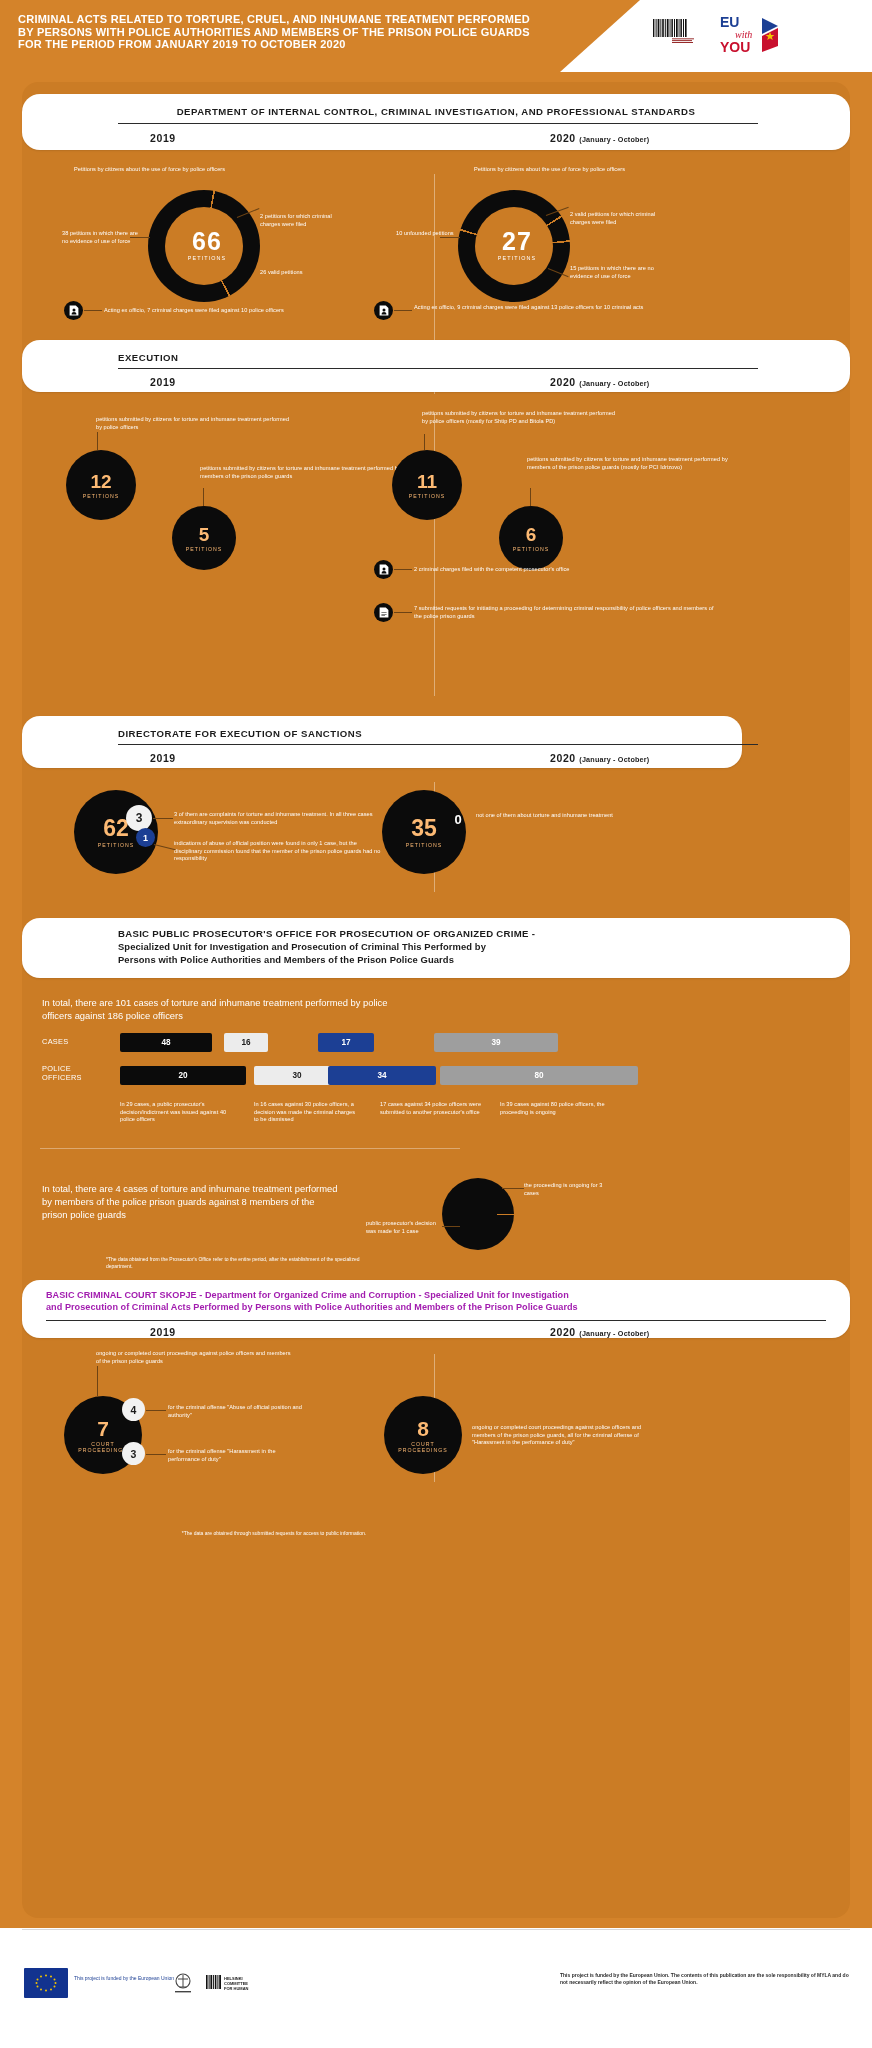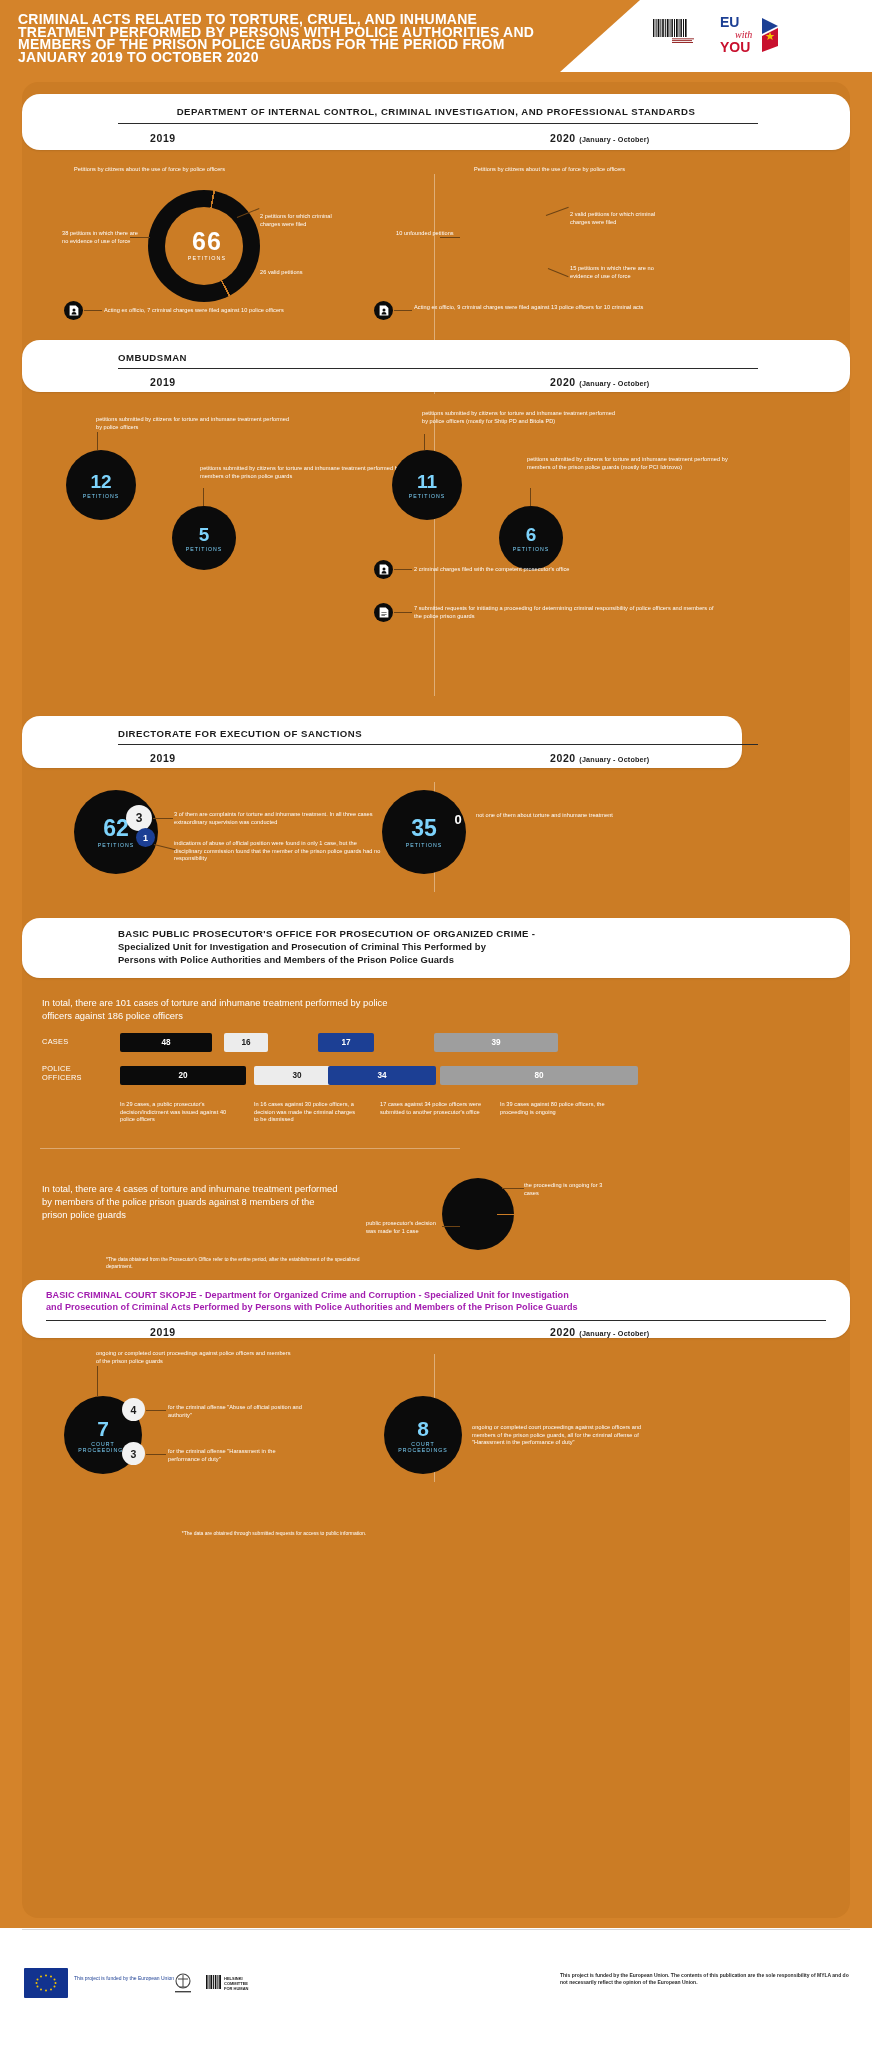--- a/index.html
+++ b/index.html
@@ -13,21 +13,21 @@
 
   
   .header { position: relative; width: 872px; height: 72px; background: #ffffff; overflow: hidden; }
   .header-orange {
     position: absolute; left: 0; top: 0; width: 640px; height: 72px;
     background: #d4832a;
     clip-path: polygon(0 0, 640px 0, 560px 72px, 0 72px);
   }
   .header-title {
     position: absolute; left: 18px; top: 13px; width: 520px;
-    color: #ffffff; font-size: 14px; line-height: 12.6px;
+    color: #ffffff; font-size: 11px; line-height: 12.6px;
     font-weight: bold; letter-spacing: 0.25px; text-transform: uppercase;
   }
   .logo-helsinki {
     position: absolute; left: 650px; top: 16px; width: 56px; height: 40px;
   }
   .logo-eu {
     position: absolute; left: 718px; top: 12px; width: 62px; height: 46px;
   }
 
   
@@ -80,21 +80,21 @@
   .donut-center {
     position: absolute; left: 0; right: 0; text-align: center; color: #fff; margin-left: 6px;
   }
   .donut-center .big { font-size: 25px; font-weight: bold; letter-spacing: 1px; line-height: 26px; }
   .donut-center .sm  { font-size: 5.4px; letter-spacing: 1.1px; margin-top:1px; }
 
   
   .circ {
     position: absolute; border-radius: 50%; background: #0b0b0b;
     display: flex; flex-direction: column; align-items: center; justify-content: center;
-    color: #7dd3fc;
+    color: #fdba74;
   }
   .circ .big { font-weight: bold; line-height: 1; }
   .circ .sm  { font-size: 5.2px; letter-spacing: 1px; margin-top: 2px; }
 
   .badge {
     position: absolute; border-radius: 50%;
     display:flex; align-items:center; justify-content:center;
     font-weight: bold;
   }
   .badge.white { background:#f2f2f2; color:#1b1b1b; }
@@ -241,20 +241,35 @@
         <path d="M0.6 0.4 h6.2 l2.6 2.6 v7.6 h-8.8 z" fill="#ffffff"></path>
         <circle cx="5" cy="5" r="1.5" fill="#0b0b0b"></circle>
         <path d="M2.6 9.4 c0-1.5 1-2.3 2.4-2.3 s2.4 0.8 2.4 2.3 z" fill="#0b0b0b"></path>
       </svg>
     </div>
     <div class="lline" style="left:62px; top:228px; width:18px;"></div>
     <div class="cap" style="left:82px; top:225px; width:300px;">Acting ex officio, 7 criminal charges were filed against 10 police officers</div>
 
     <div class="cap" style="left:452px; top:84px; width:280px;">Petitions by citizens about the use of force by police officers</div>
 
+    <div class="donut" style="left:436px; top:108px; width:112px; height:112px;
+                background: conic-gradient(from 0deg,
+                   #0b0b0b 0deg 57deg,
+                   #cb7c25 57deg 59deg,
+                   #0b0b0b 59deg 84deg,
+                   #cb7c25 84deg 86deg,
+                   #0b0b0b 86deg 286deg,
+                   #cb7c25 286deg 288deg,
+                   #0b0b0b 288deg 360deg);">
+      <div class="hole" style="left:17px; top:17px; width:78px; height:78px;"></div>
+      <div class="donut-center" style="top:38px;">
+        <div class="big">27</div>
+        <div class="sm">PETITIONS</div>
+      </div>
+    </div>
 
     <div class="cap" style="left:374px; top:148px; width:58px;">10 unfounded petitions</div>
     <div class="lline" style="left:418px; top:155px; width:20px;"></div>
 
     <div class="cap" style="left:548px; top:129px; width:88px;">2 valid petitions for which criminal charges were filed</div>
     <div class="lline" style="left:524px; top:133px; width:24px; transform:rotate(-20deg); transform-origin:left center;"></div>
 
     <div class="cap" style="left:548px; top:183px; width:88px;">15 petitions in which there are no evidence of use of force</div>
     <div class="lline" style="left:526px; top:186px; width:22px; transform:rotate(22deg); transform-origin:left center;"></div>
 
@@ -262,21 +277,21 @@
       <svg viewBox="0 0 10 11">
         <path d="M0.6 0.4 h6.2 l2.6 2.6 v7.6 h-8.8 z" fill="#ffffff"></path>
         <circle cx="5" cy="5" r="1.5" fill="#0b0b0b"></circle>
         <path d="M2.6 9.4 c0-1.5 1-2.3 2.4-2.3 s2.4 0.8 2.4 2.3 z" fill="#0b0b0b"></path>
       </svg>
     </div>
     <div class="lline" style="left:372px; top:228px; width:18px;"></div>
     <div class="cap" style="left:392px; top:222px; width:290px;">Acting ex officio, 9 criminal charges were filed against 13 police officers for 10 criminal acts</div>
 
     <div class="sect-head" style="left:0px; top:258px; width:828px; height:52px;">
-      <div class="sh-title" style="position:absolute; left:96px; top:12px; font-size:9.6px;">OMBUDSMAN</div>
+      <div class="sh-title" style="position:absolute; left:96px; top:12px; font-size:9.6px;">EXECUTION</div>
       <div class="sh-rule" style="left:96px; top:28px; width:640px;"></div>
       <div class="yr-label" style="left:128px; top:36px;">
         <span>2019</span>
       </div>
       <div class="yr-label" style="left:528px; top:36px;">
         <span>2020</span>
         <span class="sub">(January - October)</span>
       </div>
     </div>
 

